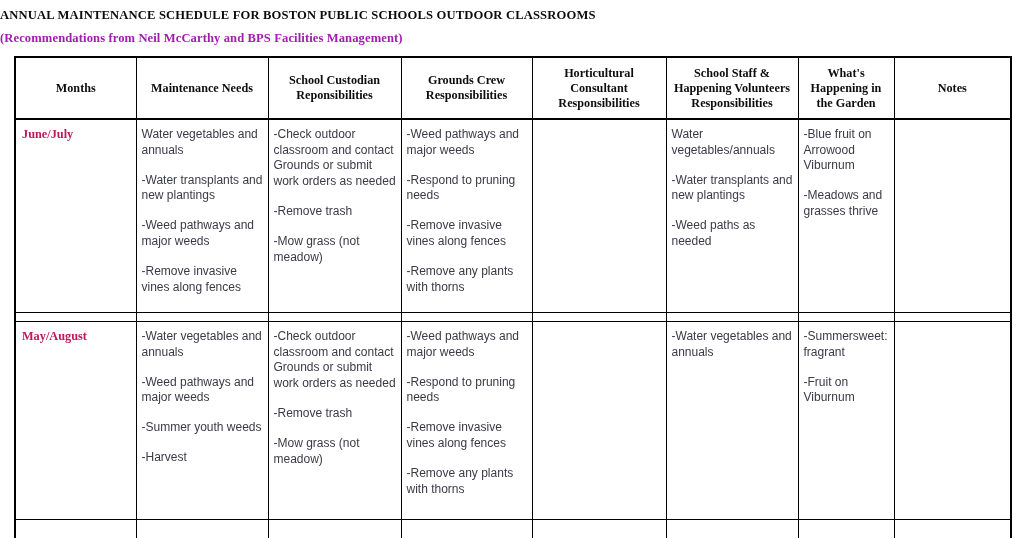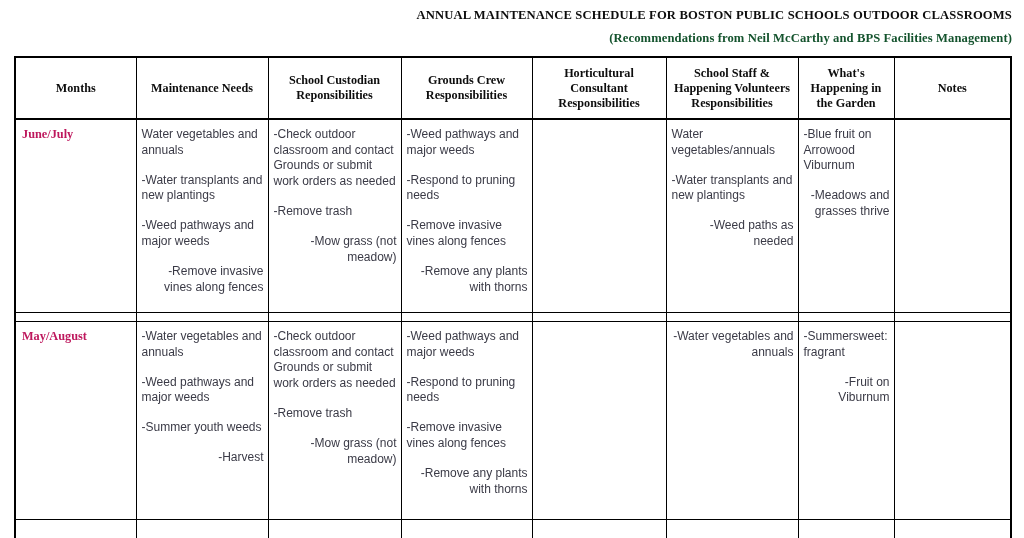--- a/index.html
+++ b/index.html
@@ -18,40 +18,40 @@
   .page {
     position: relative;
     width: 1024px;
     height: 538px;
     background: #ffffff;
   }
 
   
   .title-block {
     position: absolute;
-    left: 16px;
+    left: 0;
     top: 7px;
     width: 996px;
-    text-align: right;
+    text-align: left;
   }
   .doc-title {
     font-family: "Liberation Serif", serif;
     font-weight: bold;
     font-size: 12.6px;
     letter-spacing: 0.15px;
     color: #0d0d0d;
     line-height: 16px;
     margin: 0;
   }
   .doc-subtitle {
     font-family: "Liberation Serif", serif;
     font-weight: bold;
     font-size: 12.6px;
     letter-spacing: 0.1px;
-    color: #14532d;
+    color: #a21caf;
     line-height: 16px;
     margin: 7px 0 0 0;
   }
 
   
   .table-wrap {
     position: absolute;
     left: 14px;
     top: 56px;
     width: 996px;
@@ -113,21 +113,21 @@
   td.month-top    { vertical-align: top; padding-top: 8px; }
 
   .cell-list {
     margin: 0;
     padding: 0;
     list-style: none;
   }
   .cell-list li {
     margin: 0 0 14.5px 0;
   }
-  .cell-list li:last-child { margin-bottom: 0; text-align: right; }
+  .cell-list li:last-child { margin-bottom: 0; }
 
   
   tr.spacer-row td {
     height: 8px;
     padding: 0;
   }
   tr.tail-row td {
     height: 20px;
     padding: 0;
   }

